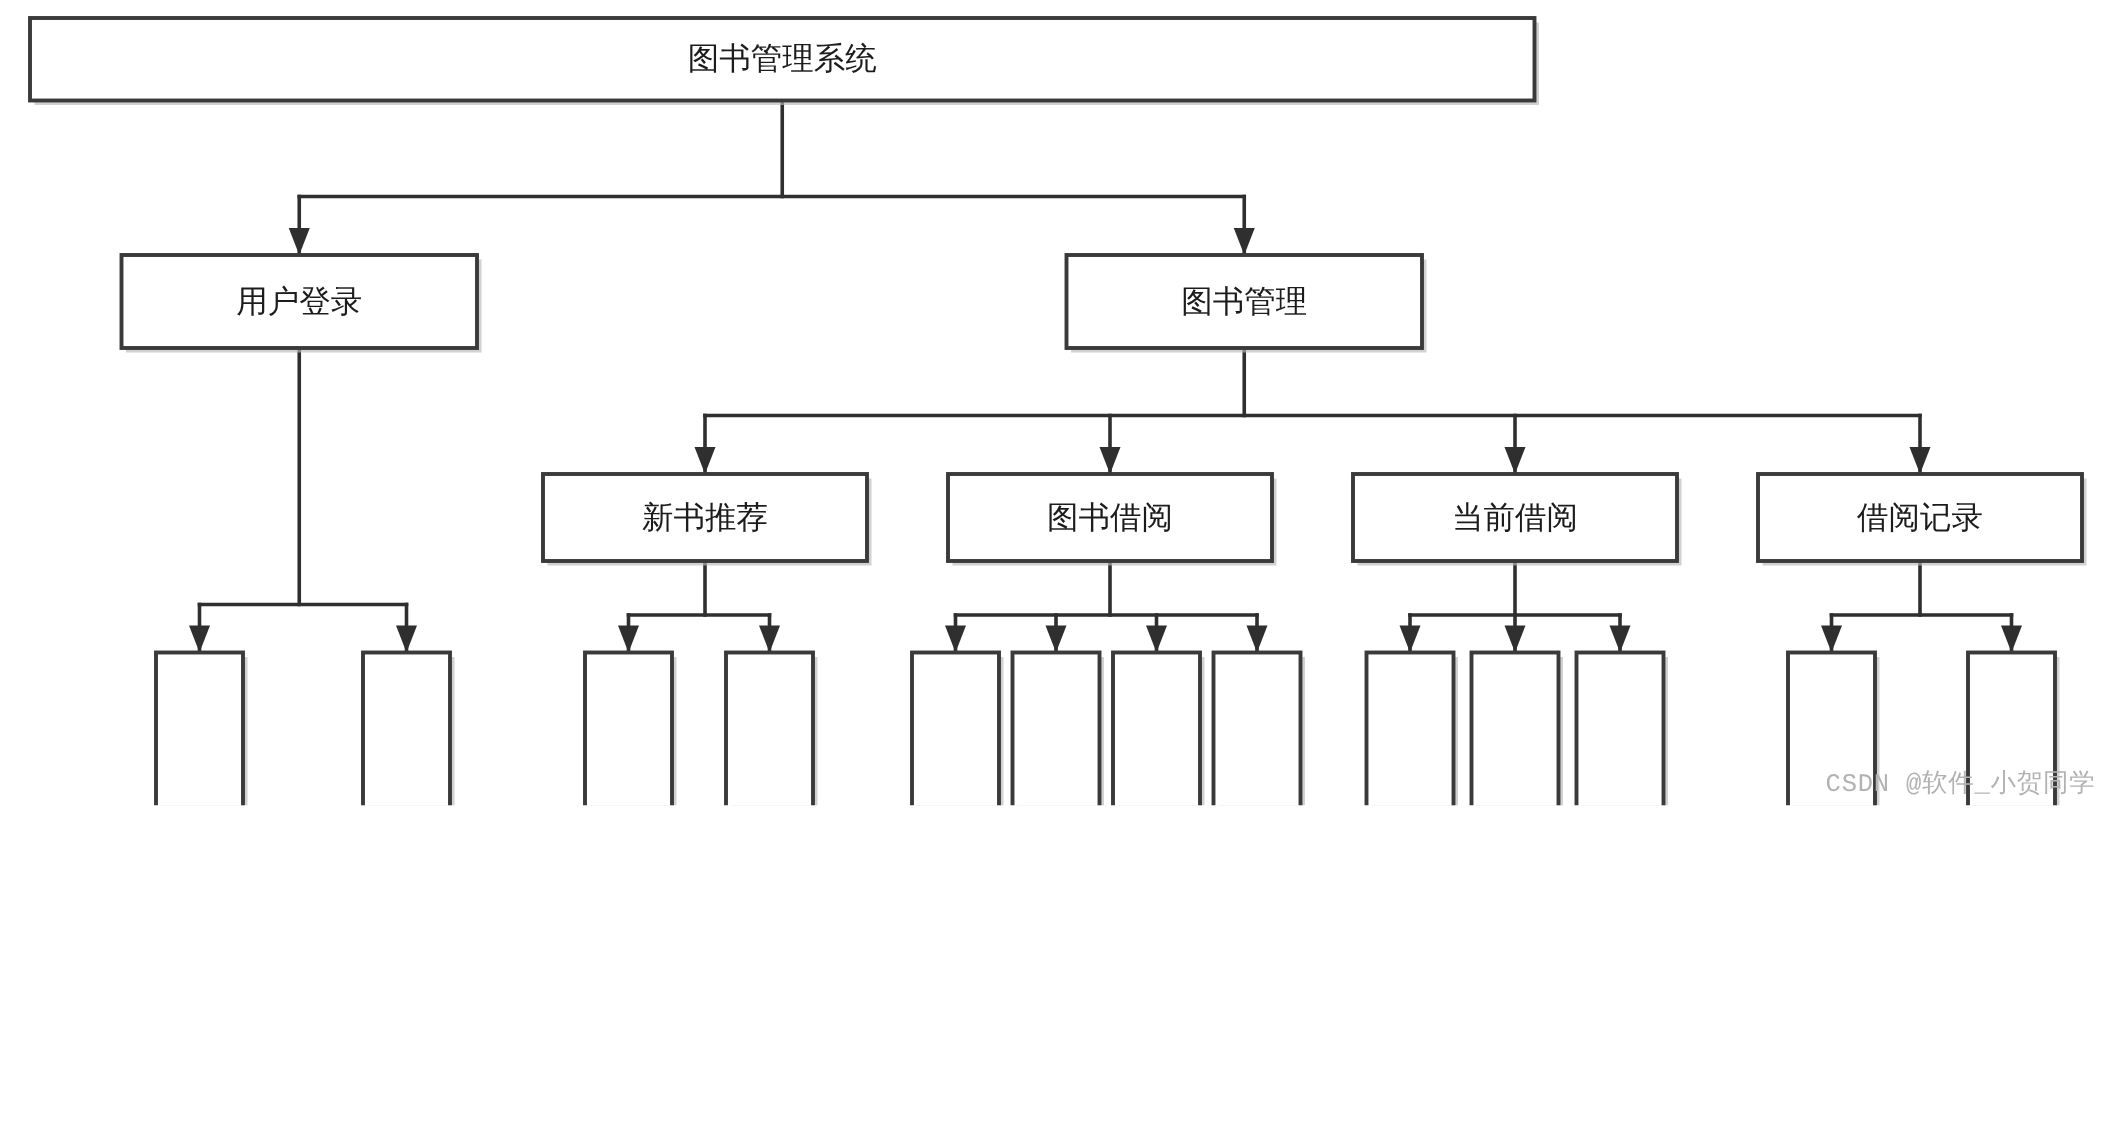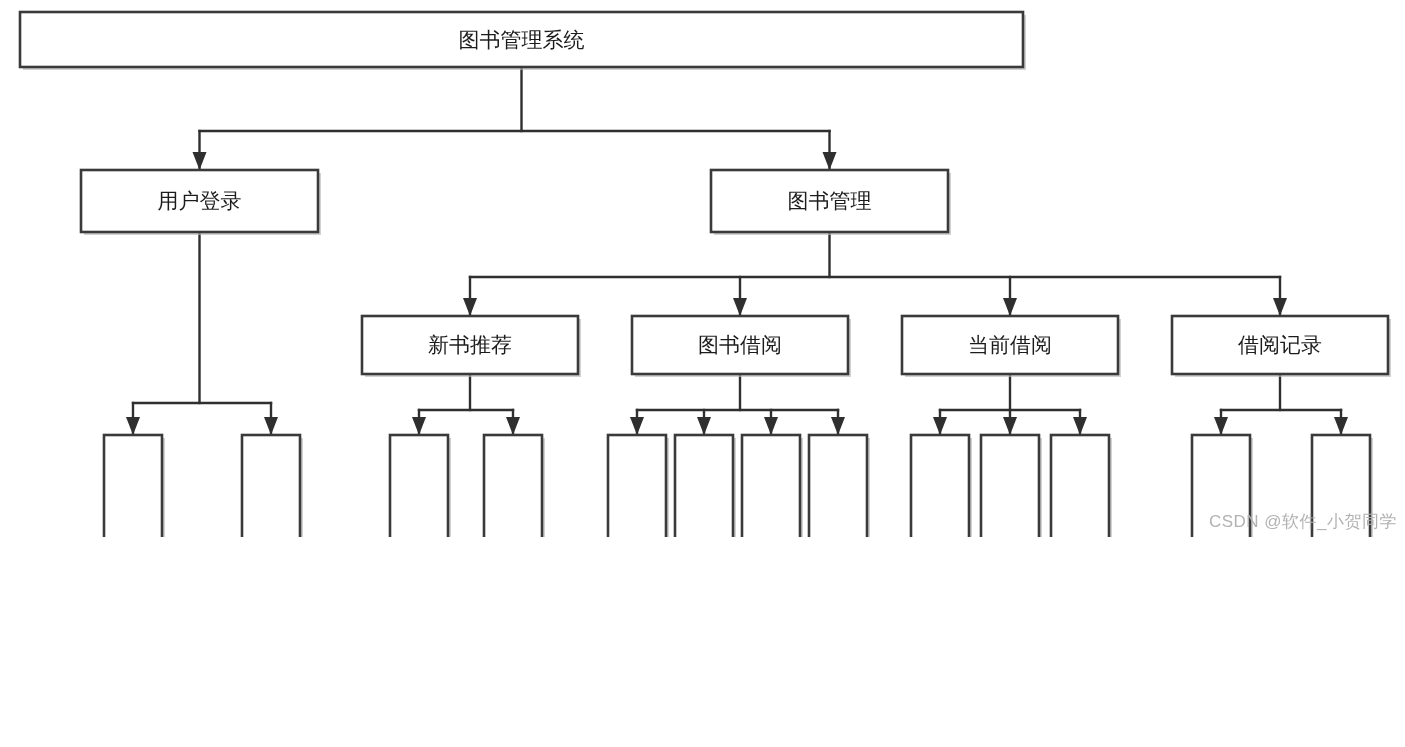--- a/index.html
+++ b/index.html
@@ -64,21 +64,21 @@
     line-height: 1.06;
     color: #1c1c1c;
     letter-spacing: 1.5px;
     white-space: nowrap;
     text-align: center;
   }
   #watermark {
     position: absolute;
     right: 8px;
     bottom: 4px;
-    font-family: Liberation Sans, sans-serif;
+    font-family: Liberation Mono, monospace;
     font-size: 17px;
     color: #b2b2b2;
     white-space: nowrap;
     letter-spacing: 0.5px;
   }
 </style>
 </head>
 <body>
 
 <div id="page">

